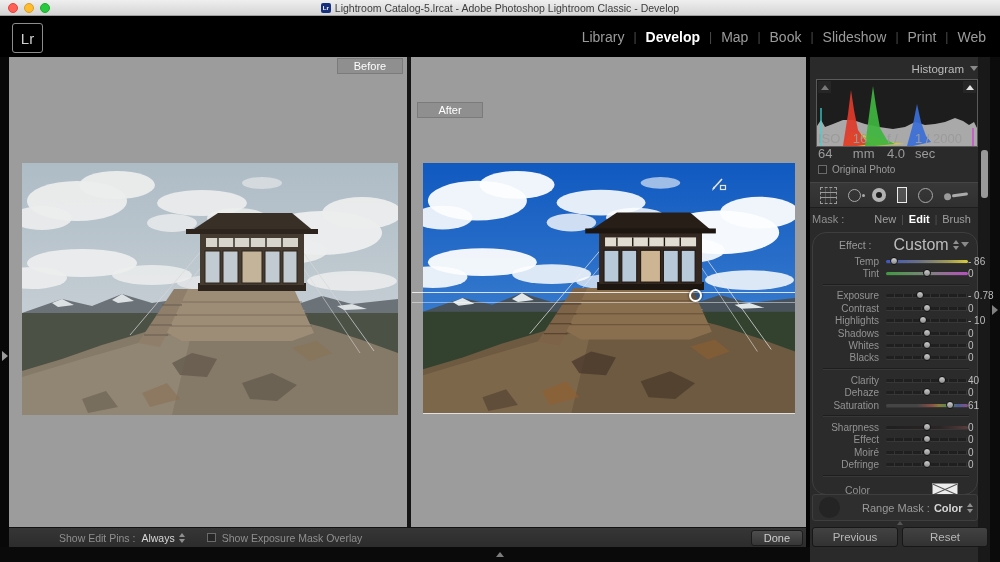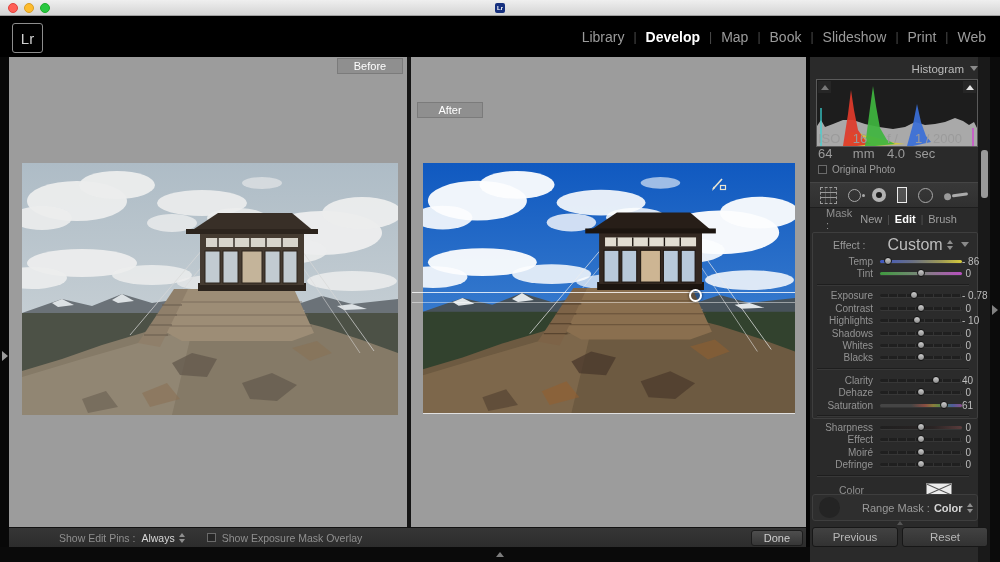--- a/index.html
+++ b/index.html
@@ -80,28 +80,28 @@
   .tri-down{width:0;height:0;border-left:4px solid transparent;border-right:4px solid transparent;border-top:5px solid #8a8a8a;}
   .hist-box{left:816px;top:79px;width:162px;height:68px;background:#1d1d1d;border:1px solid #5a5a5a;box-sizing:border-box;}
   .clip-ind{width:13px;height:12px;background:#262626;display:flex;align-items:center;justify-content:center;}
   .clip-tri{width:0;height:0;border-left:4px solid transparent;border-right:4px solid transparent;}
   .exif-row{left:818px;top:131px;width:158px;display:flex;justify-content:space-between;font-size:13px;color:#9b9b9b;}
   .orig-row{left:818px;top:164px;display:flex;align-items:center;gap:5px;font-size:10px;color:#9a9a9a;}
 
   .tools-bar{left:810px;top:182px;width:168px;height:26px;background:linear-gradient(#383838,#303030);
              border-top:1px solid #454545;border-bottom:1px solid #1e1e1e;box-sizing:border-box;
              display:flex;align-items:center;justify-content:space-between;padding:0 10px;}
-  .mask-bar{left:810px;top:209px;width:168px;height:20px;display:flex;align-items:center;font-size:11px;padding:0 16px;box-sizing:border-box;}
+  .mask-bar{left:810px;top:209px;width:168px;height:20px;display:flex;align-items:center;font-size:11px;padding:0 2px;box-sizing:border-box;}
   .mask-label{color:#8f8f8f;margin-right:auto;}
   .mask-opt{color:#9f9f9f;padding:0 5px;}
   .mask-opt.active{color:#fff;font-weight:bold;}
   .mask-sep{color:#555;font-size:10px;}
 
-  .effect-box{left:812px;top:232px;width:166px;height:187px;background:#2b2b2b;border:1px solid #3e3e3e;
-              border-radius:2px;box-sizing:border-box;padding:4px 6px 0 2px;}
+  .effect-box{left:812px;top:232px;width:166px;height:263px;background:#2b2b2b;border:1px solid #3e3e3e;
+              border-radius:14px;box-sizing:border-box;padding:4px 6px 0 8px;}
   .effect-head{display:flex;align-items:center;height:15px;margin-bottom:3px;}
   .effect-label{font-size:10.5px;color:#9a9a9a;margin-left:18px;}
   .effect-preset{font-size:16px;color:#bdbdbd;margin-left:22px;}
   .effect-head .tri-down{margin-left:auto;margin-right:2px;}
   .srow{display:flex;align-items:center;height:12.4px;}
   .srow .slabel{width:58px;text-align:right;font-size:10px;color:#939393;padding-right:7px;flex:none;}
   .track{position:relative;width:82px;height:3px;border-radius:2px;flex:none;
          background:#1c1c1c;box-shadow:0 1px 0 rgba(255,255,255,.06);}
   .track.ticks{background-image:repeating-linear-gradient(90deg,#1f1f1f 0 8px,#333 8px 9px);}
   .track-temp{background:linear-gradient(90deg,#3e57c4 0%,#6a7084 40%,#9e9a55 75%,#d6cc3a 100%);}
@@ -151,20 +151,21 @@
 </style>
 </head>
 <body>
 
 <div class="abs titlebar">
   <div class="abs tl-dot dot-red"></div>
   <div class="abs tl-dot dot-yellow"></div>
   <div class="abs tl-dot dot-green"></div>
   <div class="abs title-wrap">
     <span class="doc-icon">Lr</span>
+    <span class="title-text">Lightroom Catalog-5.lrcat - Adobe Photoshop Lightroom Classic - Develop</span>
   </div>
 </div>
 
 <div class="abs module-header">
   <div class="abs lr-badge">Lr</div>
   <div class="abs module-picker">
       <span class="navitem">Library</span>
       <span class="navsep">|</span>
       <span class="navitem active">Develop</span>
       <span class="navsep">|</span>

